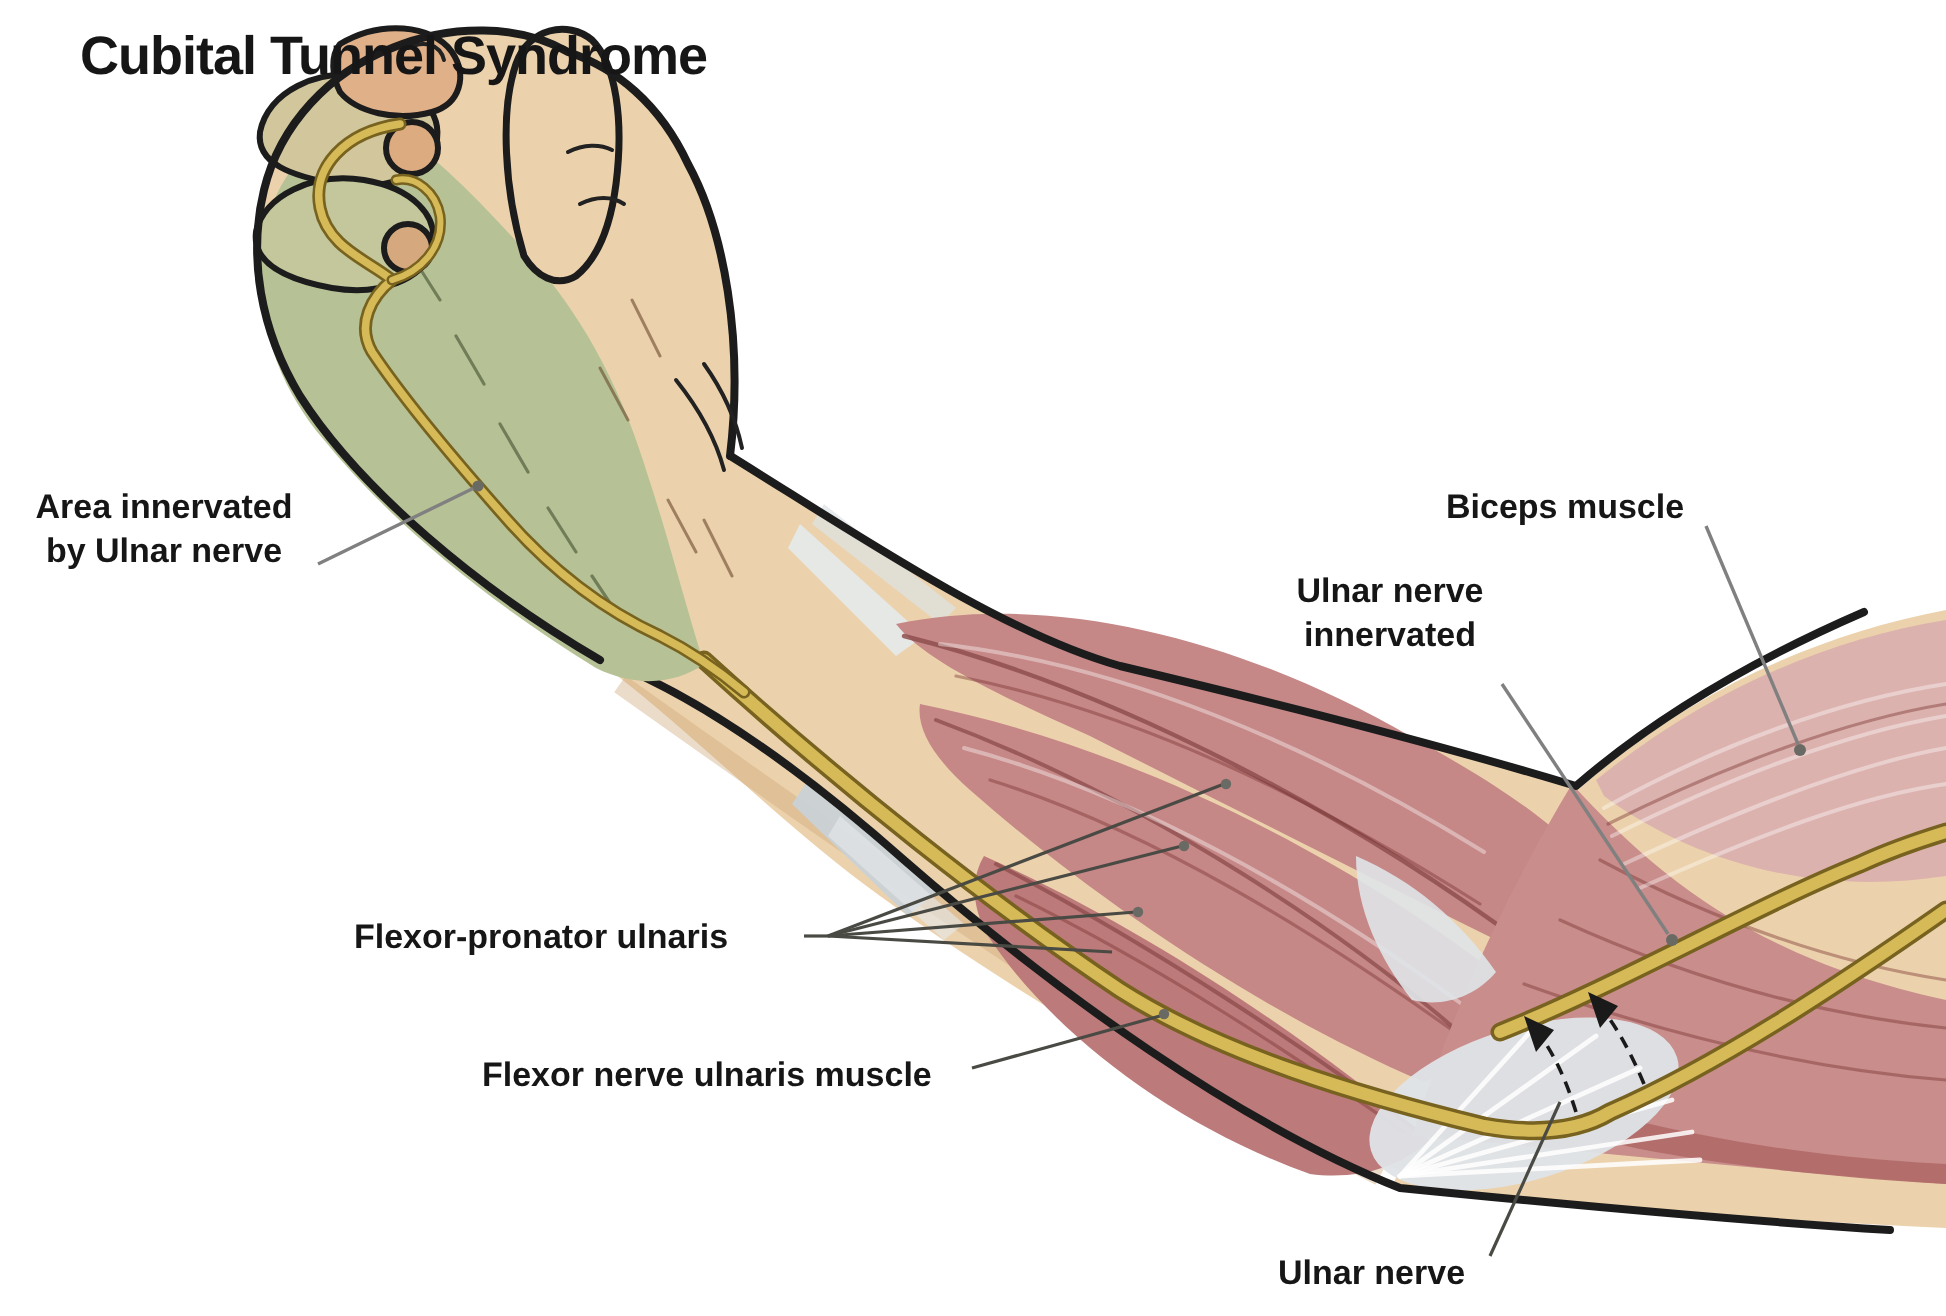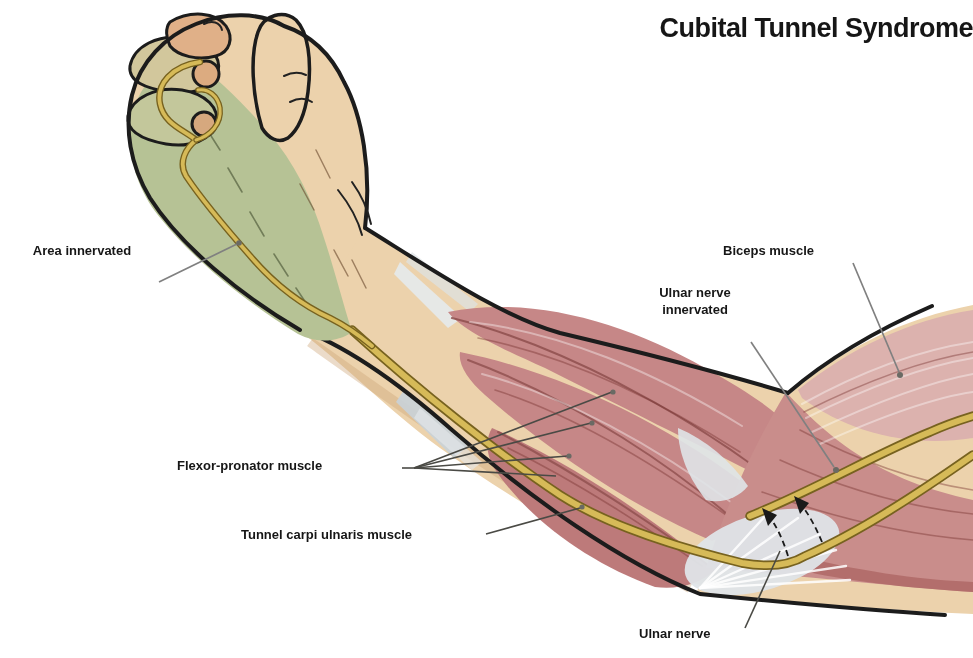--- a/index.html
+++ b/index.html
@@ -5,25 +5,25 @@
   html,body{margin:0;padding:0;background:#fff;}
   .stage{
     position:relative; width:973px; height:658px;
     background:var(--background,#ffffff);
     font-family:"Liberation Sans",sans-serif;
     overflow:hidden;
   }
   .stage svg{position:absolute;left:0;top:0;}
   .title{
     position:absolute; top:13px; left:40px; right:0;
-    text-align:right; font-size:27px; font-weight:bold;
+    text-align:left; font-size:27px; font-weight:bold;
     color:var(--label-text,#161616); letter-spacing:-0.5px;
   }
   .label{
-    position:absolute; font-size:13px; font-weight:bold;
+    position:absolute; font-size:17px; font-weight:bold;
     color:var(--label-text,#161616); line-height:1.3; white-space:nowrap;
   }
   .label.center{text-align:center; white-space:normal;}
   
   .skin-fill{fill:var(--skin,#ecd2ac);}
   .green-fill{fill:var(--innervated-green,#b6c295);}
   .muscle-fill{fill:var(--muscle-rose,#c68787);}
   .muscle-fill-b{fill:#bd7a7a;}
   .muscle-fill-c{fill:#c98d8b;}
   .muscle-fill-d{fill:#b06a68;}
@@ -220,25 +220,26 @@
       <circle class="dot" cx="836" cy="470" r="3"></circle>
 
       <line class="leader-dark" x1="745" y1="628" x2="780" y2="551"></line>
     </g>
   </svg>
 
   <div class="title">Cubital Tunnel Syndrome</div>
 
   <div class="label center" style="left:6px; top:243px; width:152px;">
     <div>Area innervated</div>
+    <div>by Ulnar nerve</div>
   </div>
 
-  <div class="label" style="left:177px; top:458px;">Flexor-pronator muscle</div>
-
-  <div class="label" style="left:241px; top:527px;">Tunnel carpi ulnaris muscle</div>
+  <div class="label" style="left:177px; top:458px;">Flexor-pronator ulnaris</div>
+
+  <div class="label" style="left:241px; top:527px;">Flexor nerve ulnaris muscle</div>
 
   <div class="label" style="left:723px; top:243px;">Biceps muscle</div>
 
   <div class="label center" style="left:638px; top:285px; width:114px;">
     <div>Ulnar nerve</div>
     <div>innervated</div>
   </div>
 
   <div class="label" style="left:639px; top:626px;">Ulnar nerve</div>
 

